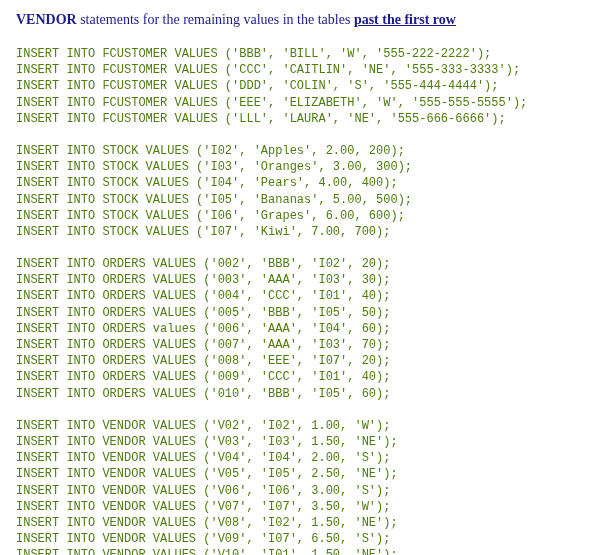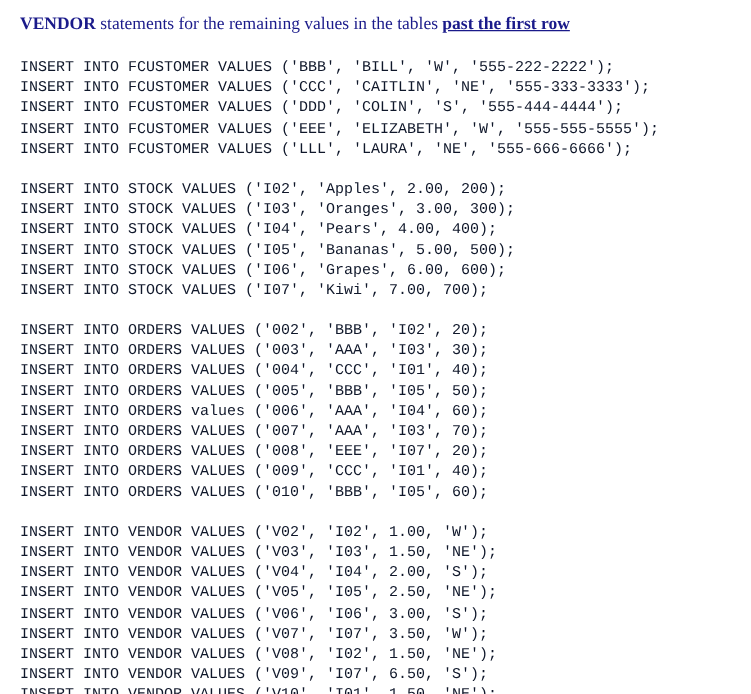--- a/index.html
+++ b/index.html
@@ -23,21 +23,21 @@
     font-weight: bold;
   }
   .heading .ul {
     text-decoration: underline;
     font-weight: bold;
   }
   .code-block {
     font-family: "Courier New", Courier, monospace;
     font-size: 12px;
     line-height: 1.35;
-    color: #0f172a;
+    color: #4d7c0f;
     white-space: pre;
     margin-bottom: 16px;
   }
   .stmt { display: block; }
 </style>
 </head>
 <body>
 
 <div class="heading">
   <span class="kw">VENDOR</span><span> statements for the remaining values in the tables </span><span class="ul">past the first row</span>

